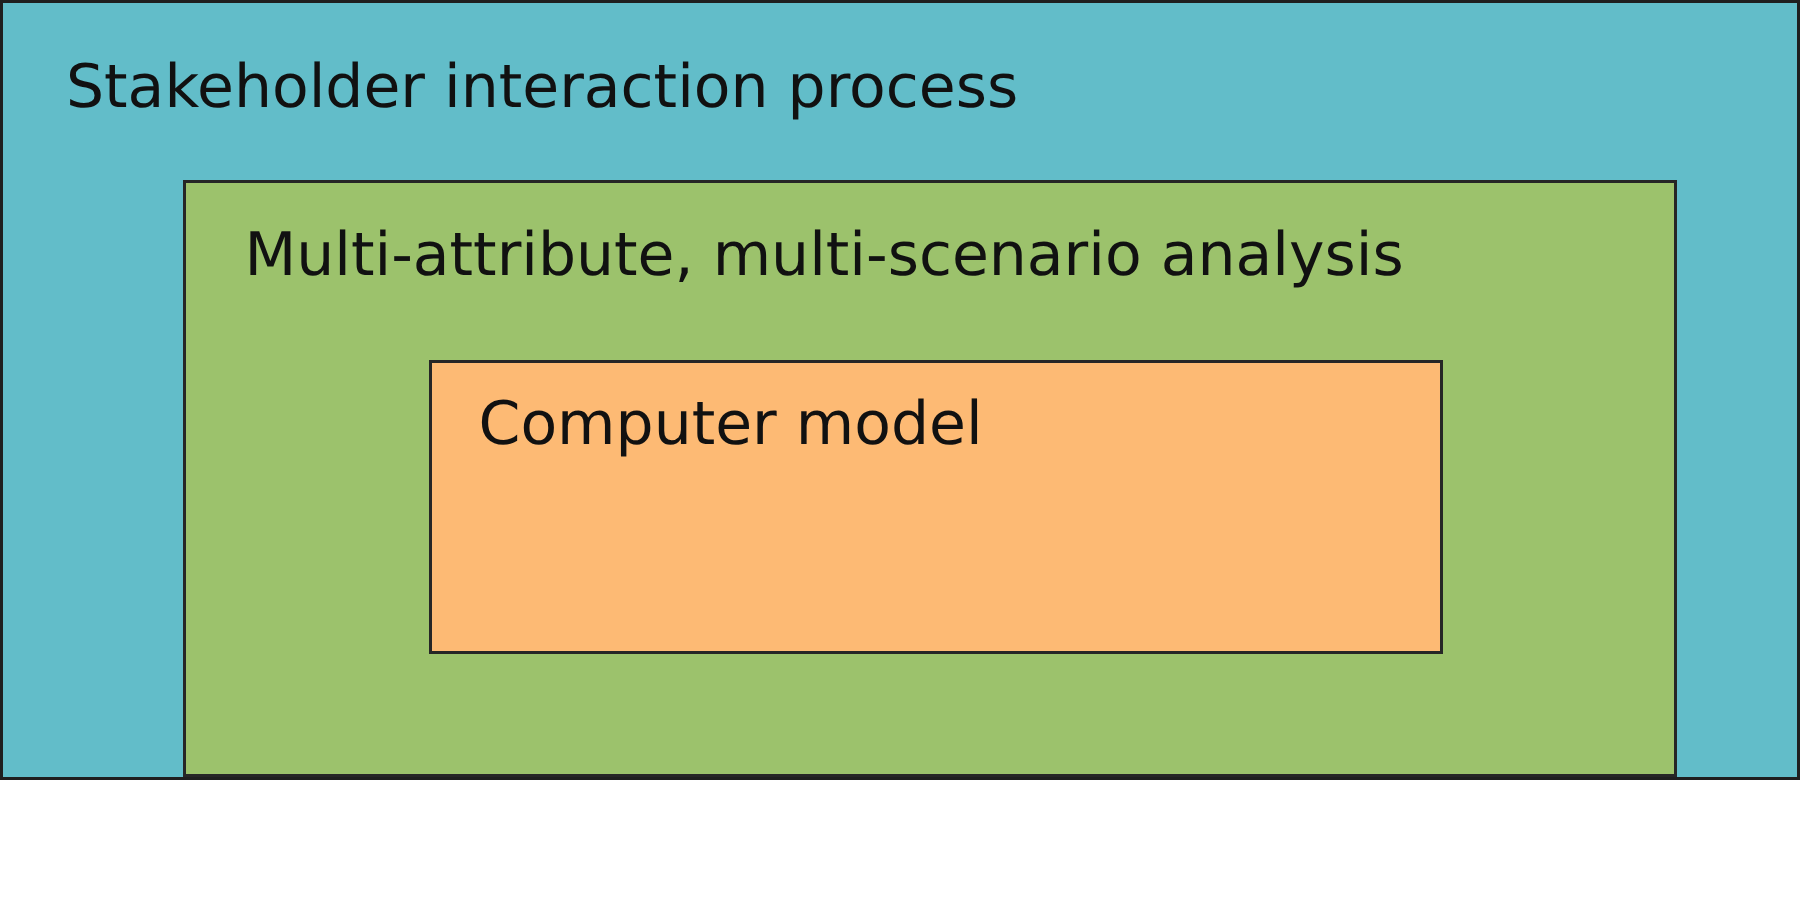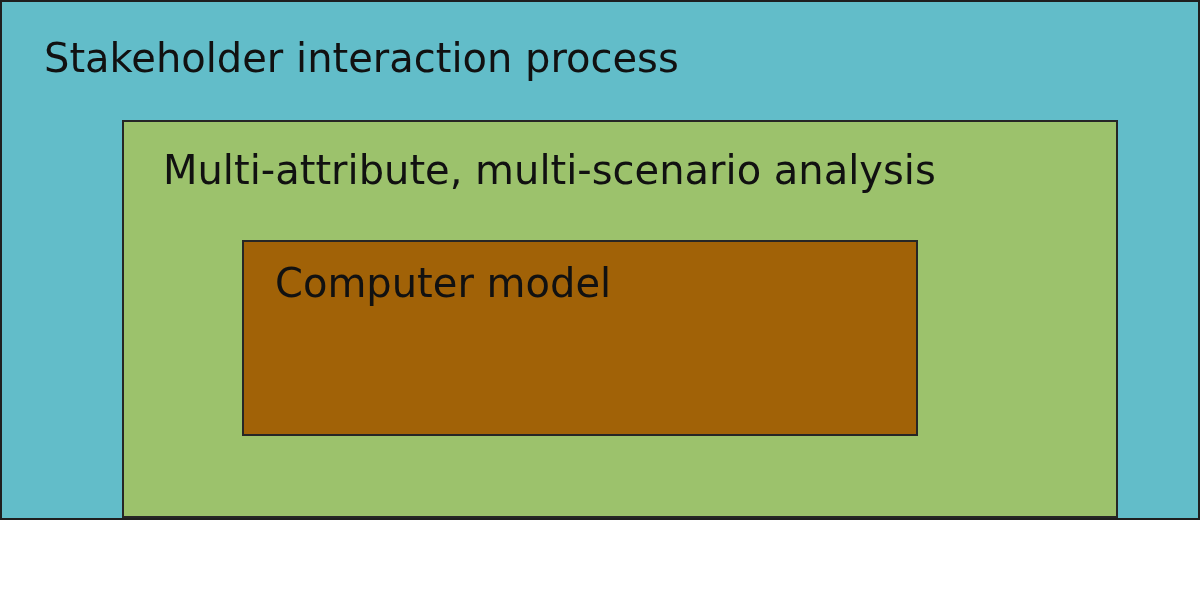--- a/index.html
+++ b/index.html
@@ -58,18 +58,18 @@
 <body>
 
 <div class="canvas" style="background-color: rgb(98, 189, 201);">
 
   <div class="label outer-label">Stakeholder interaction process</div>
 
   <div class="box middle-box" style="background-color: rgb(156, 194, 108);">
 
     <div class="label middle-label">Multi-attribute, multi-scenario analysis</div>
 
-    <div class="box inner-box" style="background-color: #a16207;">
+    <div class="box inner-box" style="background-color: #fdba74; margin-left: 44px;">
 
       <div class="label inner-label">Computer model</div>
     </div>
   </div>
 </div>
 
 </body></html>

